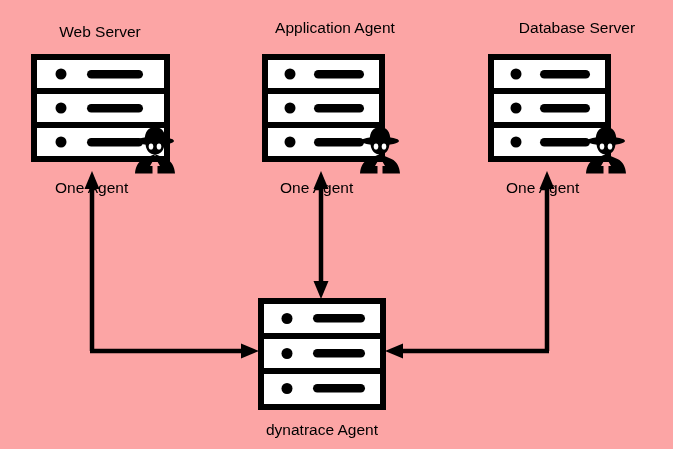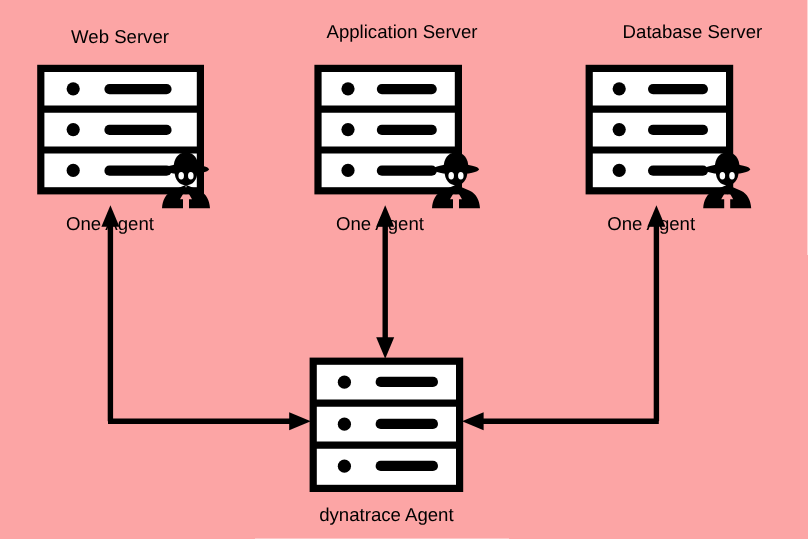--- a/index.html
+++ b/index.html
@@ -67,21 +67,21 @@
 
       <path d="M22 28 L10.5 33 C5 35.5 2.5 41 2 47.5 L19.5 47.5 L19.5 40 L17 40 L20.5 34 L22 28 Z" fill="#000000"></path>
       <path d="M22 28 L33.5 33 C39 35.5 41.5 41 42 47.5 L24.5 47.5 L24.5 40 L27 40 L23.5 34 L22 28 Z" fill="#000000"></path>
 
       <path d="M22 30 L20.3 33.5 L22 36 L23.7 33.5 Z" fill="#000000"></path>
     </svg>
   </div>
 
   <div class="caption" style="left:55px; top:179px; width:200px; text-align:left;">One Agent</div>
 
-  <div class="caption" style="left:230px; top:19px; width:210px;">Application Server</div>
+  <div class="caption" style="left:230px; top:19px; width:210px;">Application Agent</div>
 
   <div class="node" style="left:262px; top:54px;">
     <svg class="server-svg" width="123" height="108" viewBox="0 0 123 108">
       <rect x="3" y="3" width="117" height="102" fill="#ffffff" stroke="#000000" stroke-width="6"></rect>
       <line x1="3" y1="37" x2="120" y2="37" stroke="#000000" stroke-width="6"></line>
       <line x1="3" y1="71" x2="120" y2="71" stroke="#000000" stroke-width="6"></line>
       <circle cx="28" cy="20" r="5.5" fill="#000000"></circle>
       <circle cx="28" cy="54" r="5.5" fill="#000000"></circle>
       <circle cx="28" cy="88" r="5.5" fill="#000000"></circle>
       <rect x="52" y="16" width="50" height="8.5" rx="4.25" fill="#000000"></rect>

